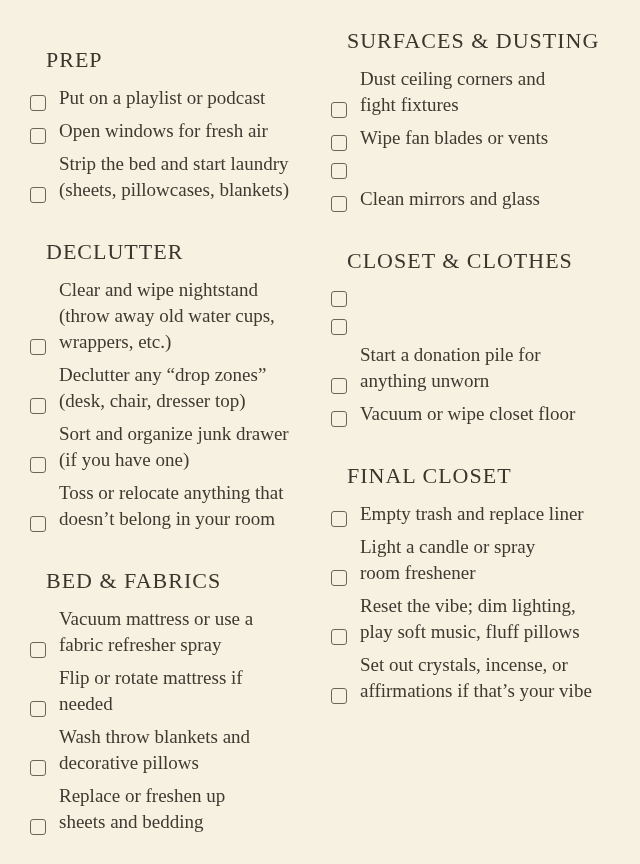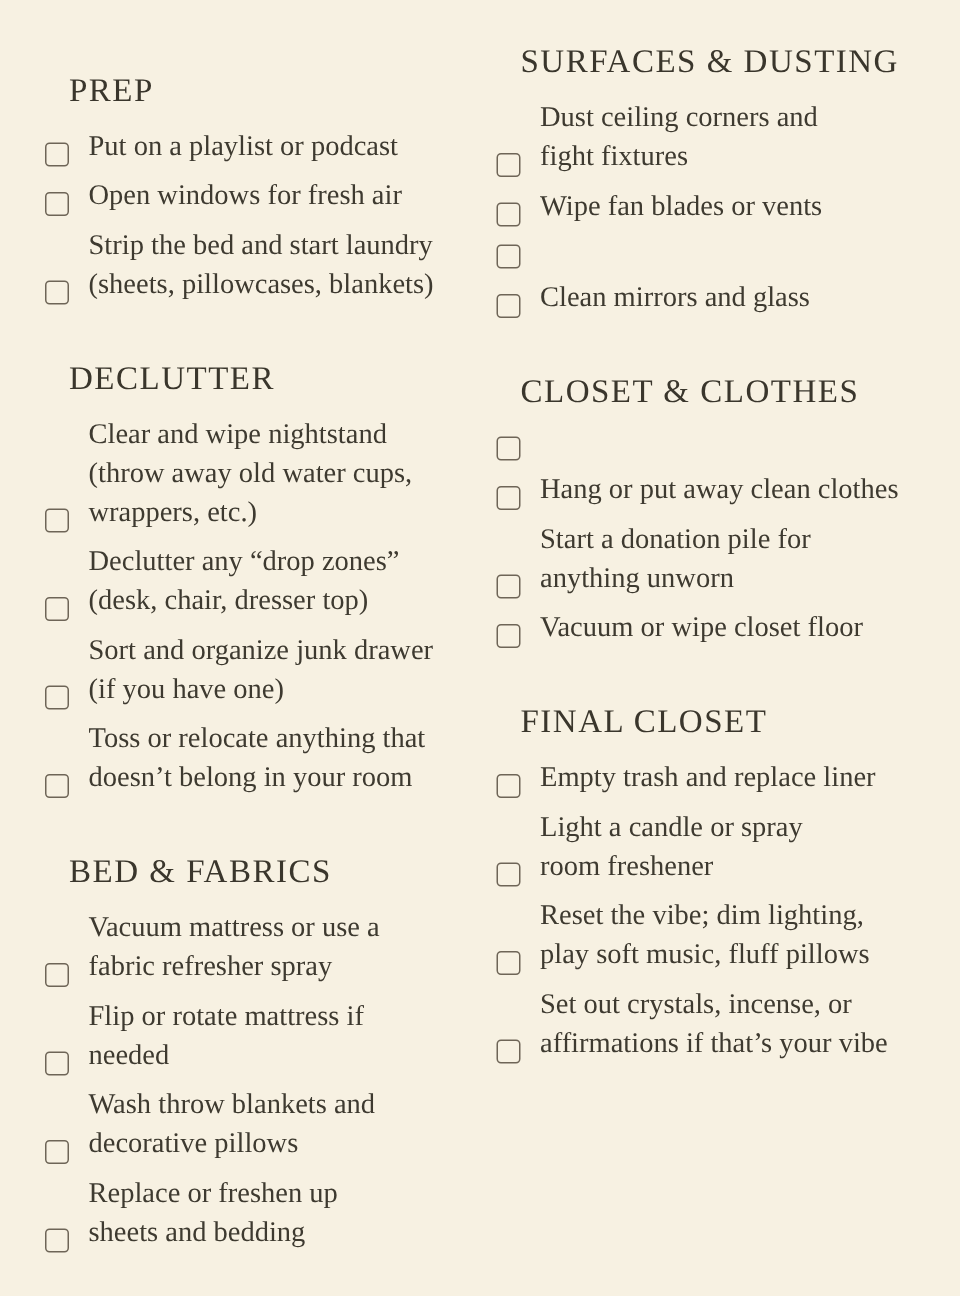--- a/index.html
+++ b/index.html
@@ -153,21 +153,20 @@
       </div>
     </section>
 
     <section class="section">
       <h2 class="section-title">CLOSET &amp; CLOTHES</h2>
       <div class="item">
         <span class="box"></span>
       </div>
       <div class="item">
         <span class="box"></span>
-        <span class="label">Hang or put away clean clothes</span>
       </div>
       <div class="item">
         <span class="box"></span>
         <span class="label">Start a donation pile for
 anything unworn</span>
       </div>
       <div class="item">
         <span class="box"></span>
         <span class="label">Vacuum or wipe closet floor</span>
       </div>

